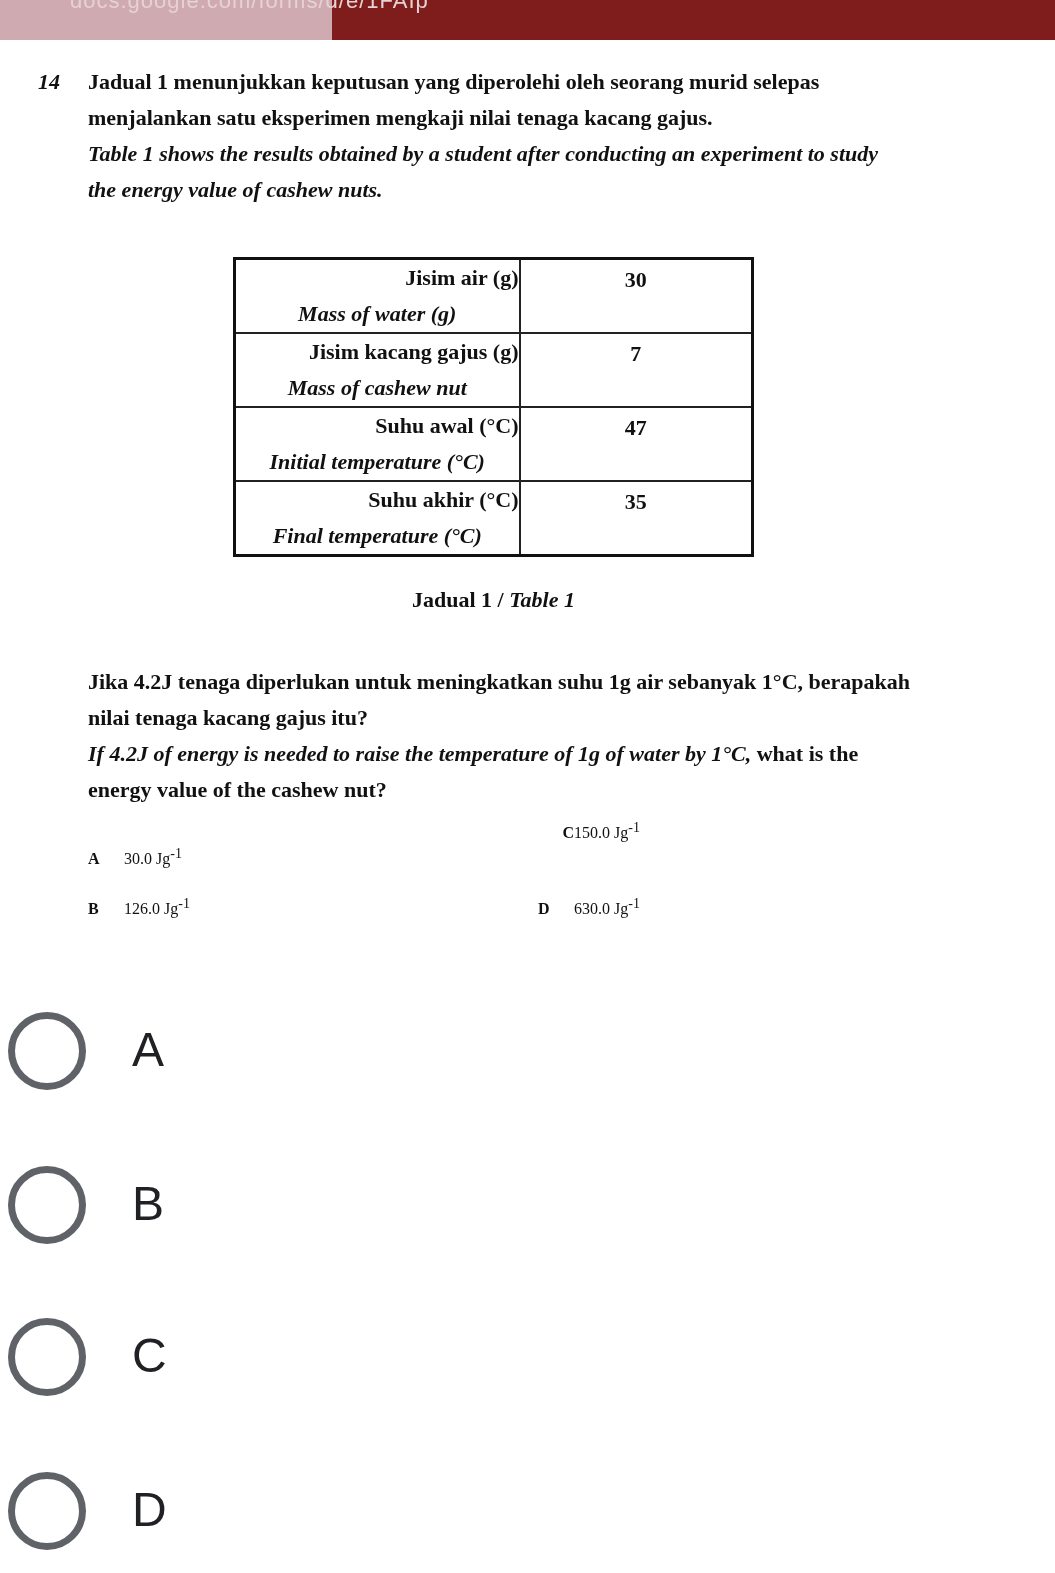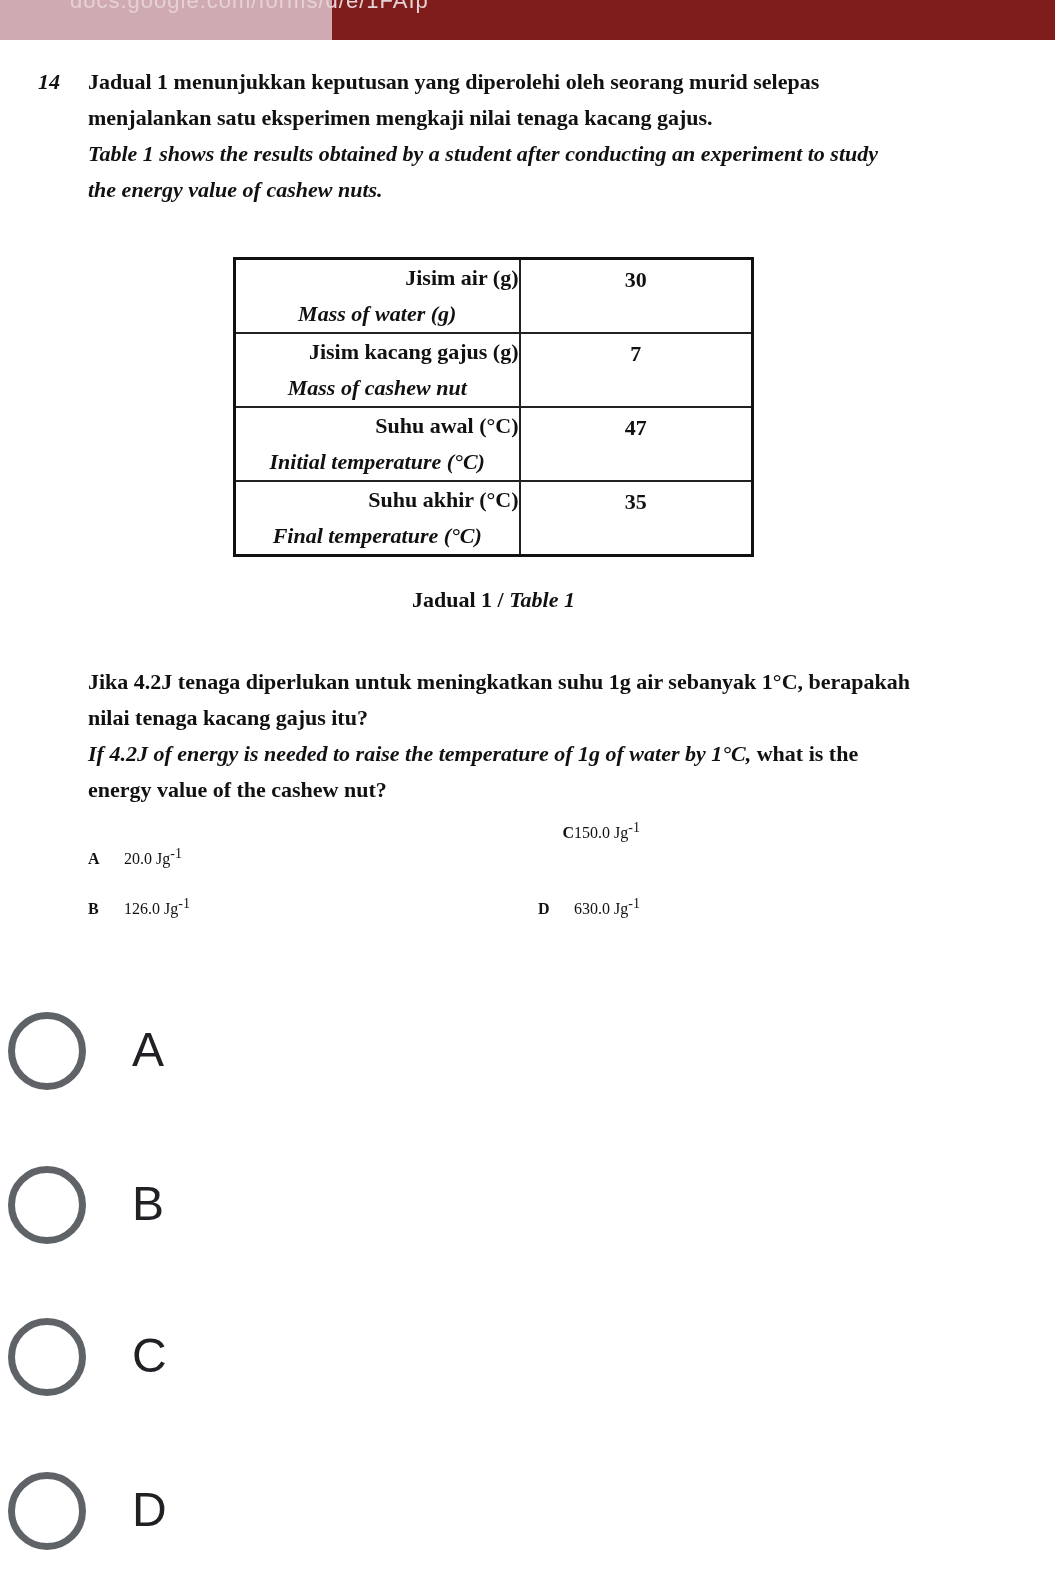--- a/index.html
+++ b/index.html
@@ -90,21 +90,21 @@
 <div class="caption"><span>Jadual 1 / </span><span class="en">Table 1</span></div>
 
 <div class="prompt">
   <div>Jika 4.2J tenaga diperlukan untuk meningkatkan suhu 1g air sebanyak 1°C, berapakah</div>
   <div>nilai tenaga kacang gajus itu?</div>
   <div><span class="en">If 4.2J of energy is needed to raise the temperature of 1g of water by 1°C,</span><span> what is the</span></div>
   <div>energy value of the cashew nut?</div>
 </div>
 
 <div class="opt" style="left:88px; top:846px;">
-  <span class="letter">A</span><span class="val">20.0 Jg</span><sup>-1</sup>
+  <span class="letter">A</span><span class="val">30.0 Jg</span><sup>-1</sup>
 </div>
 <div class="opt" style="left:88px; top:896px;">
   <span class="letter">B</span><span class="val">126.0 Jg</span><sup>-1</sup>
 </div>
 <div class="opt" style="left:538px; top:820px;text-align:right;">
   <span class="letter">C</span><span class="val">150.0 Jg</span><sup>-1</sup>
 </div>
 <div class="opt" style="left:538px; top:896px;">
   <span class="letter">D</span><span class="val">630.0 Jg</span><sup>-1</sup>
 </div>

